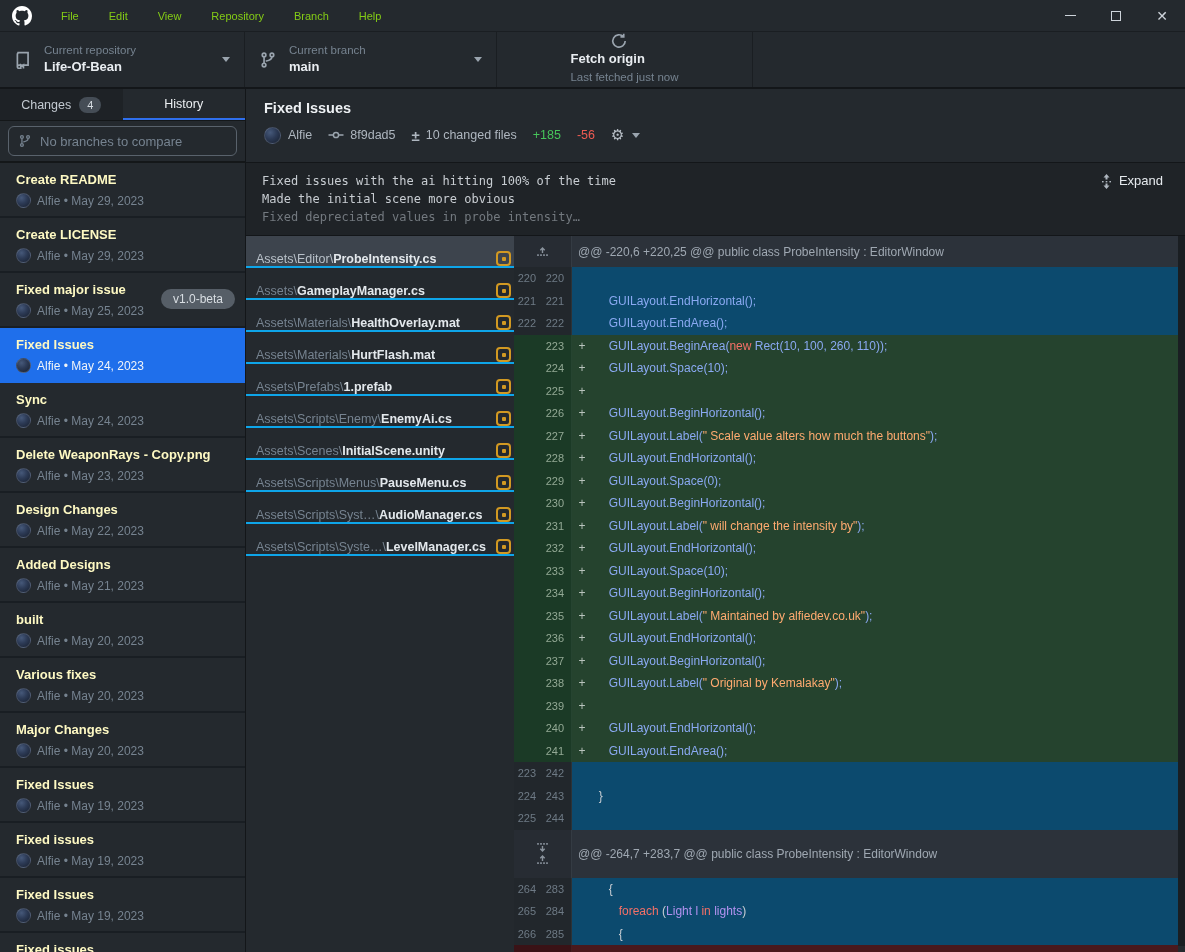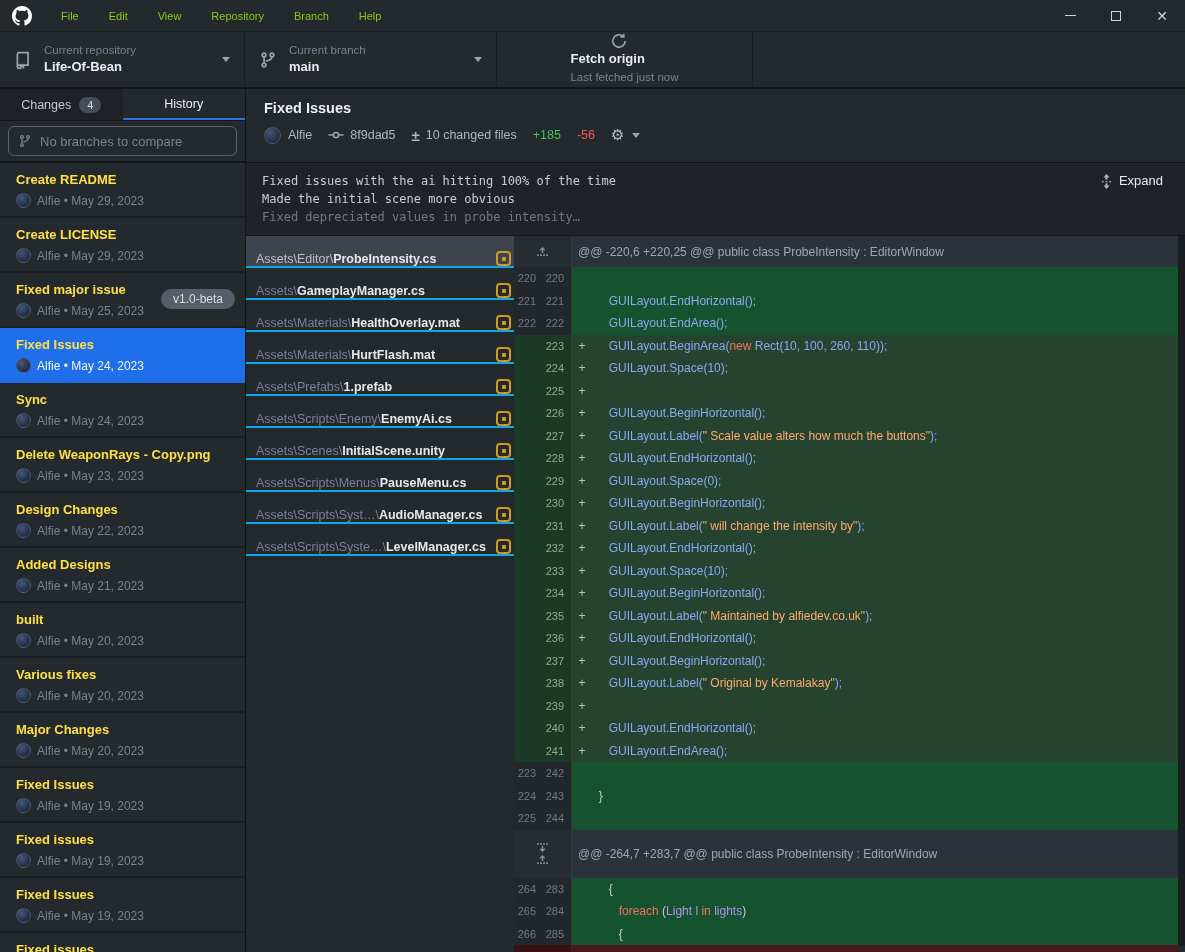--- a/index.html
+++ b/index.html
@@ -46,21 +46,21 @@
     padding:1px 8px; line-height:14px; }
   #filter-wrap { height:42px; display:flex; align-items:center; padding:0 8px;
     border-bottom:2px solid #141719; }
   #filter-input { flex:1; height:30px; border:1px solid #59626c; border-radius:6px;
     display:flex; align-items:center; padding:0 9px; gap:8px; background:#24292e; }
   #filter-input svg { width:14px; height:14px; stroke:#768390; fill:none; stroke-width:1.5; }
   #filter-text { color:#768390; font-size:13px; }
   .commit { height:55px; border-bottom:2px solid #191e23; padding:7px 10px 0 16px;
     position:relative; background:#24292e; }
   .commit.selected { background:#1f6feb; border-bottom-color:#1f6feb; }
-  .c-title { font-size:13px; font-weight:bold; color:#fde047; line-height:20px;
+  .c-title { font-size:13px; font-weight:bold; color:#fef9c3; line-height:20px;
     white-space:nowrap; overflow:hidden; }
   .c-meta { display:flex; align-items:center; gap:6px; margin-top:3px;
     font-size:12px; color:#768390; }
   .commit.selected .c-meta { color:#f0f4f8; }
   .avatar { width:15px; height:15px; border-radius:50%; flex:0 0 auto;
     background:radial-gradient(circle at 35% 30%, #46597a 0%, #2c3a55 45%, #171f2e 100%);
     border:1px solid rgba(255,255,255,.15); }
   .c-tag { position:absolute; right:10px; top:16px; background:#565e67; color:#d9dee3;
     font-size:12px; border-radius:11px; padding:3px 12px; }
 
@@ -106,21 +106,21 @@
   .hunk-header { display:flex; background:#2c323a; align-items:center; }
   .hh-gutter { width:58px; align-self:stretch; background:#272c33; display:flex; flex-direction:column;
     align-items:center; justify-content:center; gap:3px; border-right:1px solid #343b43; }
   .hh-text { padding-left:6px; font-size:12px; color:#9fa8b2; white-space:nowrap; }
   .d-row { display:flex; height:22.5px; align-items:center; }
   .d-old,.d-new { width:29px; flex:0 0 auto; font-size:11px; color:#6e7a85; text-align:right;
     padding-right:7px; align-self:stretch; line-height:22.5px; }
   .d-new { border-right:1px solid rgba(255,255,255,.05); }
   .d-marker { width:20px; flex:0 0 auto; text-align:center; font-size:12px; color:#b9c4bd; }
   .d-code { font-size:12px; white-space:pre; color:#8aa9f2; }
-  .row-context { background:#14532d; }
+  .row-context { background:#0c4a6e; }
   .row-context .d-old,.row-context .d-new { background:#22272c; }
   .row-added { background:#25432e; }
   .row-added .d-old,.row-added .d-new { background:#1b3a26; color:#93a995; }
   .row-removed { background:#4a191d; }
   .row-removed .d-old,.row-removed .d-new { background:#3a1216; }
   .tk-ident { color:#8aa9f2; } .tk-string { color:#ffab70; } .tk-keyword { color:#f47067; }
   .tk-type { color:#b392f0; } .tk-plain { color:#c9ced4; }
   .unfold-icon { width:13px; height:9px; display:block; }
   .unfold-icon .dots { fill:#8a939d; } .unfold-icon .arr { stroke:#8a939d; stroke-width:1.4; fill:none; }
   #scroll-strip { left:1178px; top:236px; width:7px; height:710px; background:#1a1e22; }

